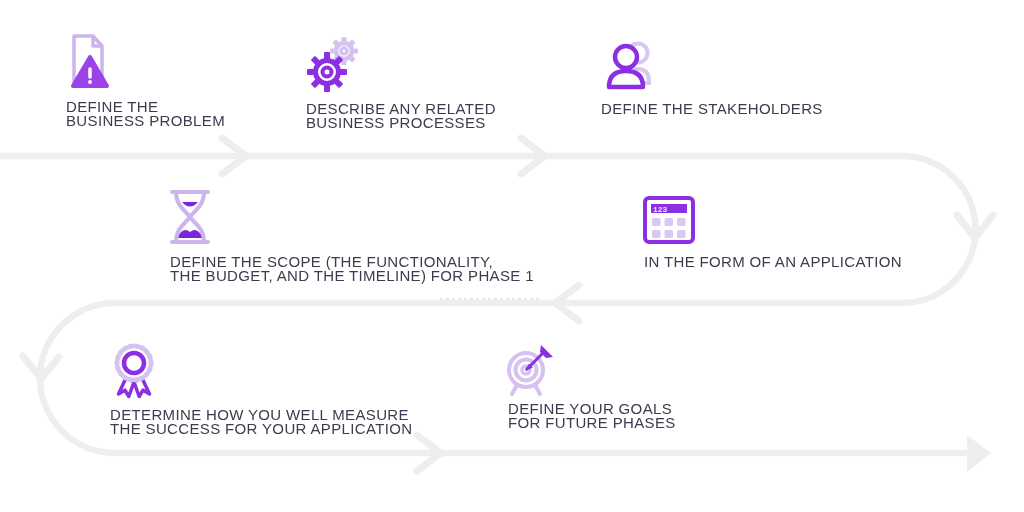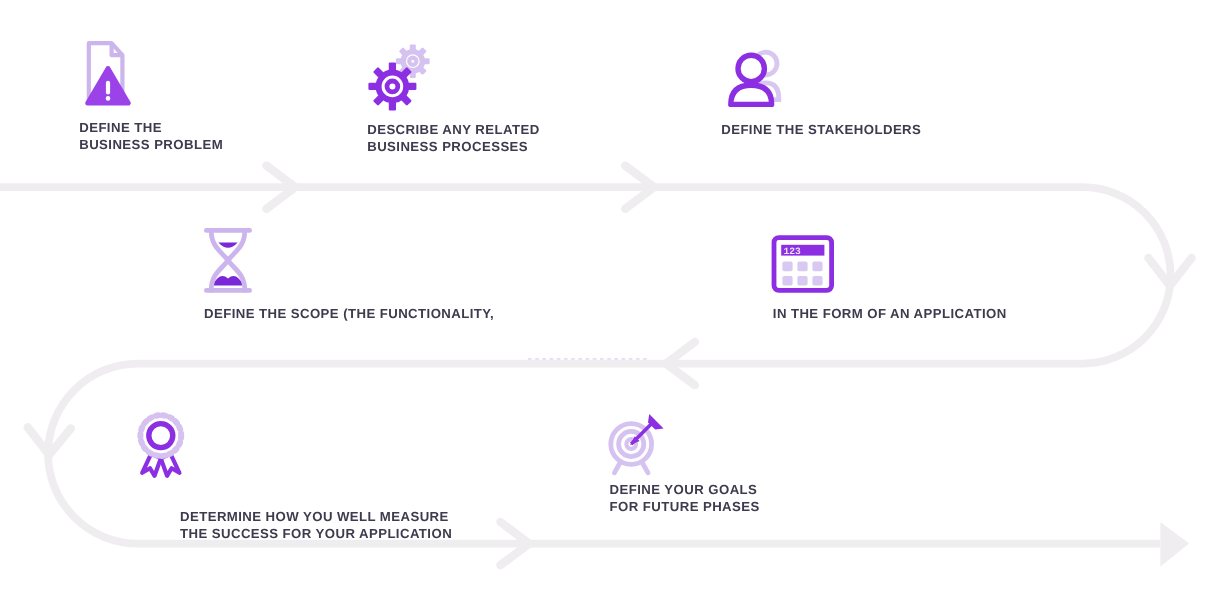--- a/index.html
+++ b/index.html
@@ -4,31 +4,31 @@
 <style>
   html,body{margin:0;padding:0;background:#fff;}
   .canvas{
     position:relative;width:1024px;height:512px;background:#ffffff;
     font-family:"Liberation Sans",sans-serif;overflow:hidden;
   }
   .flow-svg{position:absolute;left:0;top:0;}
   .step{position:absolute;}
   .step .icon{position:absolute;}
   .label{
-    position:absolute;font-weight:bold;font-size:11px;line-height:14px;
+    position:absolute;font-weight:normal;font-size:15px;line-height:14px;
     letter-spacing:.35px;color:#3D3B4D;white-space:nowrap;text-transform:uppercase;
   }
   .label span{display:block;}
   
   #s1 .icon{left:60px;top:33px;}  #s1 .label{left:66px;top:100px;}
   #s2 .icon{left:306px;top:35px;} #s2 .label{left:306px;top:102px;}
   #s3 .icon{left:602px;top:36px;} #s3 .label{left:601px;top:102px;text-align:center;}
   #s4 .icon{left:640px;top:191px;}#s4 .label{left:644px;top:255px;}
   #s5 .icon{left:162px;top:187px;}#s5 .label{left:170px;top:255px;}
-  #s6 .icon{left:102px;top:338px;}#s6 .label{left:110px;top:424px;margin-left:40px;}
+  #s6 .icon{left:102px;top:338px;}#s6 .label{left:110px;top:408px;}
   #s7 .icon{left:500px;top:341px;}#s7 .label{left:508px;top:402px;}
 </style>
 </head>
 <body>
 
 <div class="canvas">
 
   <svg class="flow-svg" width="1024" height="512" viewBox="0 0 1024 512" aria-hidden="true">
     <path d="M 0 156 H 902 A 73.5 73.5 0 0 1 902 303 H 115 A 75 75 0 0 0 115 453 H 967" fill="none" stroke="#EFEDF0" stroke-width="6.5"></path>
     <line x1="440" y1="299" x2="540" y2="299" stroke="#E3DEF1" stroke-width="1.5" stroke-dasharray="3 3"></line>
@@ -136,20 +136,21 @@
       <path d="M20 15 Q28 24 36 15 Z" fill="#7A26D9"></path>
       <path d="M15 51 Q21 39 28 45 Q35 39 41 51 Z" fill="#7A26D9"></path>
       <g fill="none" stroke="#CBB5EC" stroke-width="4" stroke-linecap="round">
         <path d="M10 5 H46 M10 55 H46"></path>
         <path d="M14 5 C14 19 23 23 28 30 C33 23 42 19 42 5"></path>
         <path d="M14 55 C14 41 23 37 28 30 C33 37 42 41 42 55"></path>
       </g>
     </svg>
     <div class="label">
       <span>DEFINE THE SCOPE (THE FUNCTIONALITY,</span>
+      <span>THE BUDGET, AND THE TIMELINE) FOR PHASE 1</span>
     </div>
   </div>
 
   <div class="step" id="s6">
     <svg class="icon" width="64" height="62" viewBox="0 0 64 62">
       <g fill="none" stroke="#8C2FE2" stroke-width="3.5" stroke-linejoin="round">
         <path d="M24 40 L16.5 56 L23 52.2 L26.8 58.5 L32 44 Z"></path>
         <path d="M40 40 L47.5 56 L41 52.2 L37.2 58.5 L32 44 Z"></path>
       </g>
       <circle cx="32" cy="25" r="17" fill="#fff" stroke="#D5C2F0" stroke-width="5" stroke-dasharray="2.2 3.6" stroke-linecap="round"></circle>

